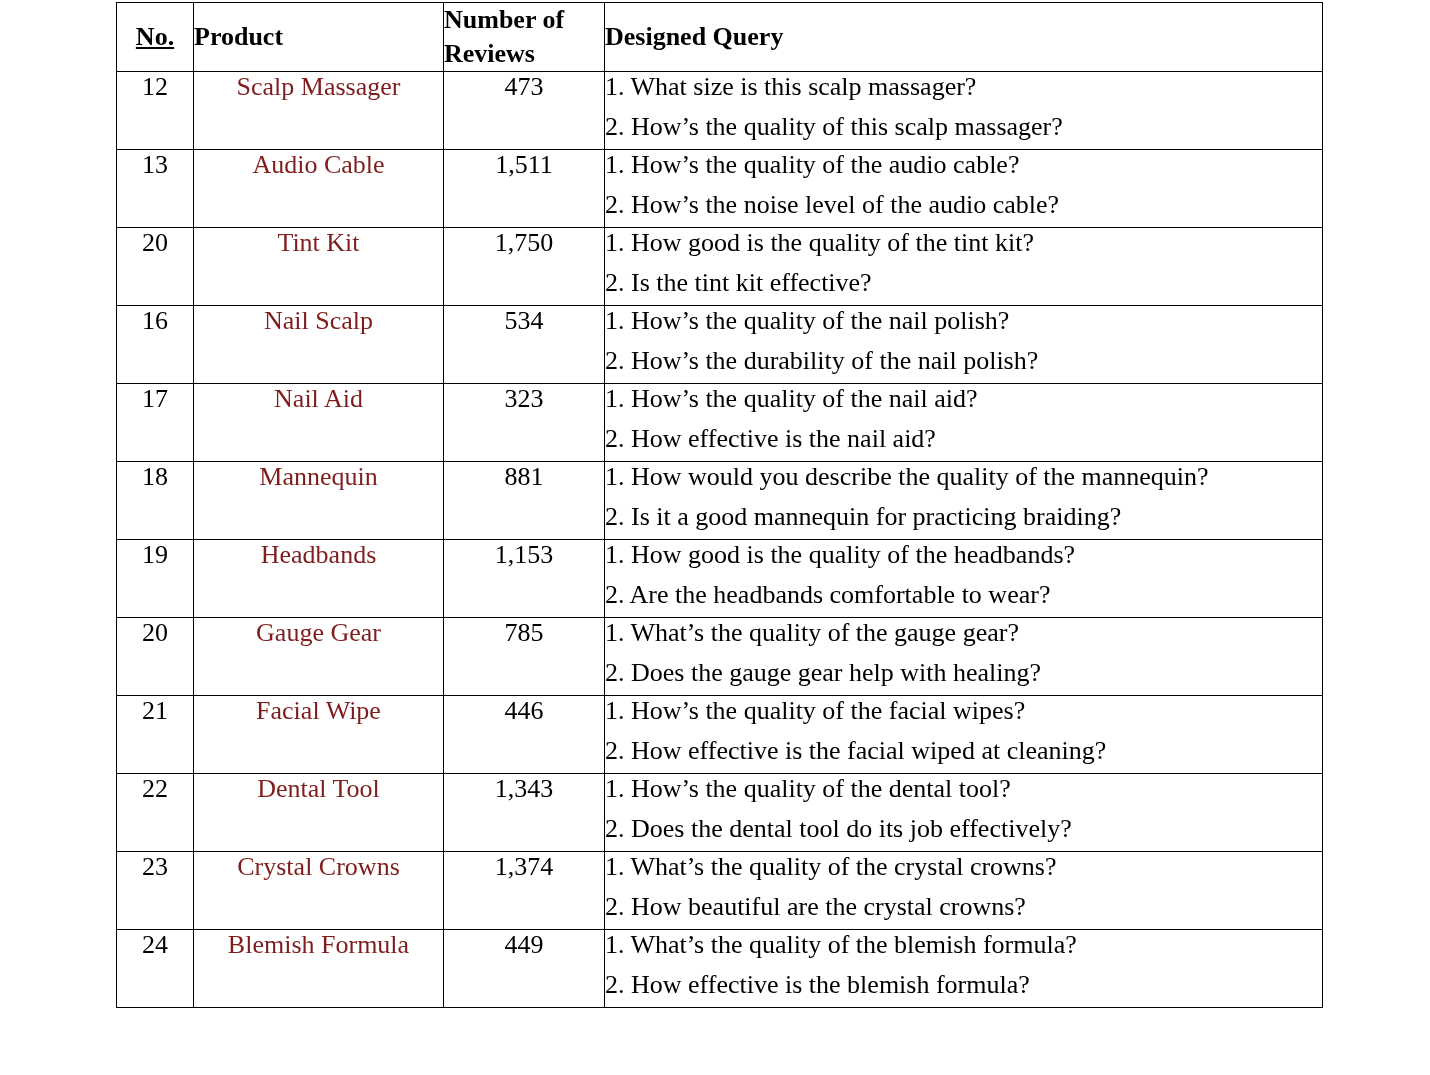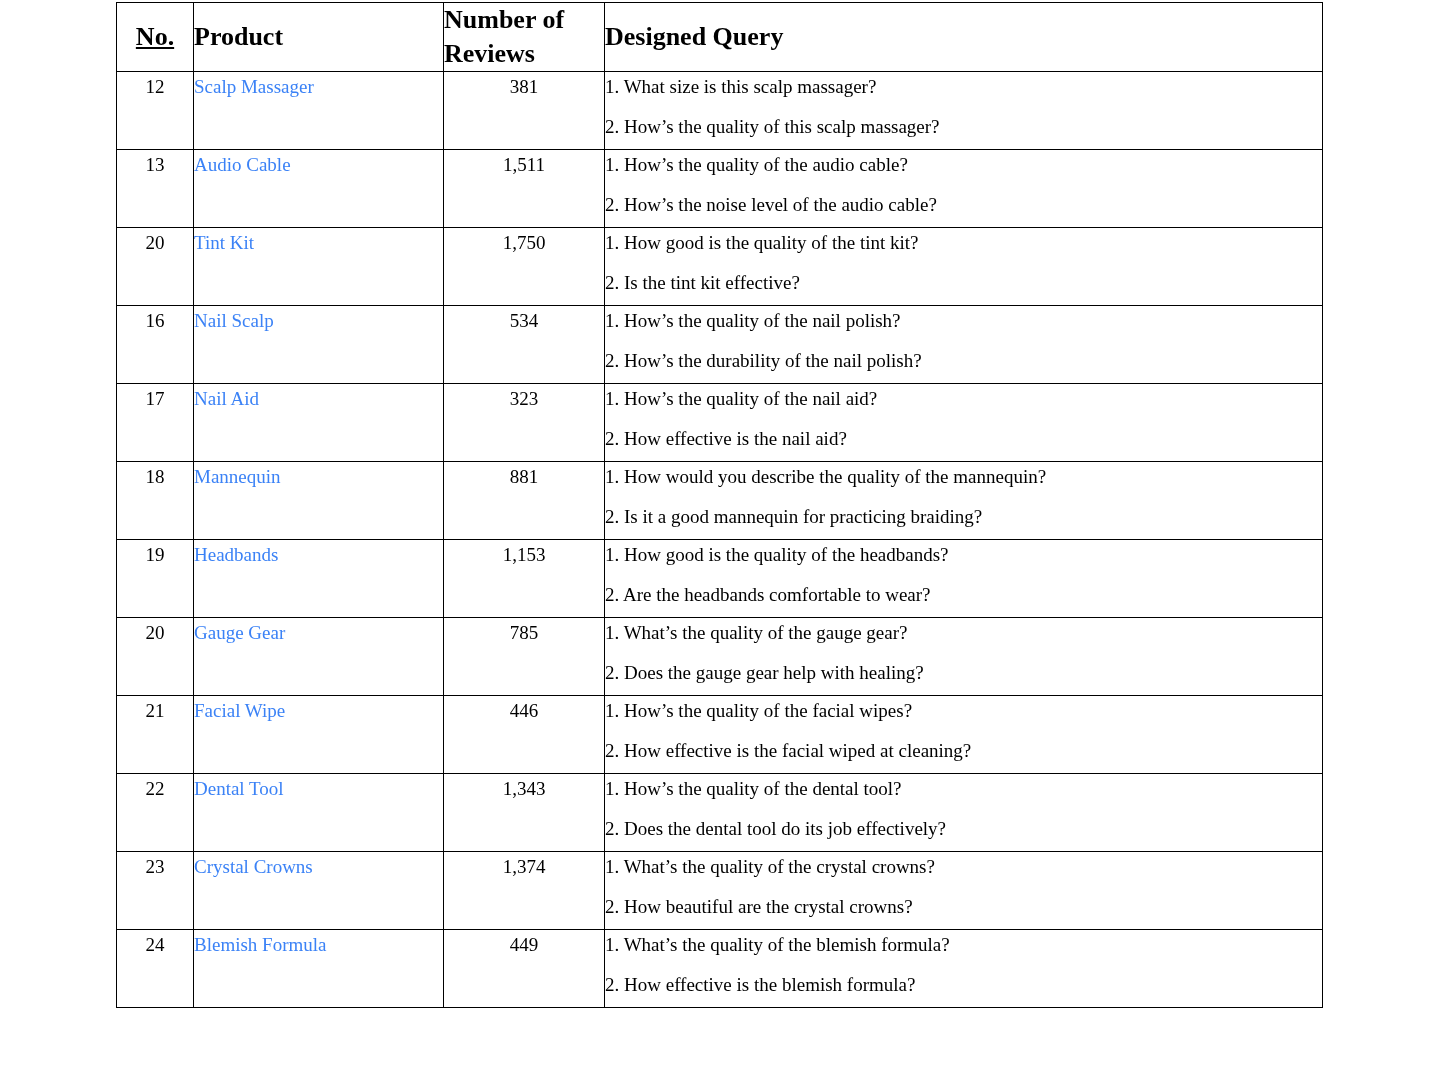--- a/index.html
+++ b/index.html
@@ -38,25 +38,25 @@
       font-size: 26px;
       vertical-align: middle;
       line-height: 34px;
     }
     th.h-no { text-align: center; text-decoration: underline; }
     th.h-prod { text-align: left; padding-left: 18px; }
     th.h-rev { text-align: left; padding-left: 18px; }
     th.h-q { text-align: left; padding-left: 18px; margin-top: 6px; }
     table.qt tbody td {
       height: 74px;
-      font-size: 19px;
+      font-size: 26px;
       line-height: 30px;
     }
     td.c-no { text-align: center; padding-top: 0px; }
-    td.c-prod { text-align: left; padding-left: 18px; color: #3b82f6; font-family: Liberation Serif, serif; }
+    td.c-prod { text-align: center; padding-left: 18px; color: #7f1d1d; font-family: Liberation Serif, serif; }
     td.c-rev { text-align: center; }
     td.c-q { text-align: left; padding-left: 18px; margin-left: 16px; }
     .qline { display: block; height: 37px; line-height: 30px; }
     .qline:first-child { height: 40px; }
   </style>
 </head>
 <body>
 
 <table class="qt">
   <colgroup>
@@ -73,21 +73,21 @@
         <span>Number of</span><br>
         <span>Reviews</span>
       </th>
       <th class="h-q">Designed Query</th>
     </tr>
   </thead>
   <tbody id="rows">
       <tr>
         <td class="c-no">12</td>
         <td class="c-prod">Scalp Massager</td>
-        <td class="c-rev">381</td>
+        <td class="c-rev">473</td>
         <td class="c-q">
           <span class="qline">1. What size is this scalp massager?</span>
           <span class="qline">2. How’s the quality of this scalp massager?</span>
         </td>
       </tr>
       <tr>
         <td class="c-no">13</td>
         <td class="c-prod">Audio Cable</td>
         <td class="c-rev">1,511</td>
         <td class="c-q">

